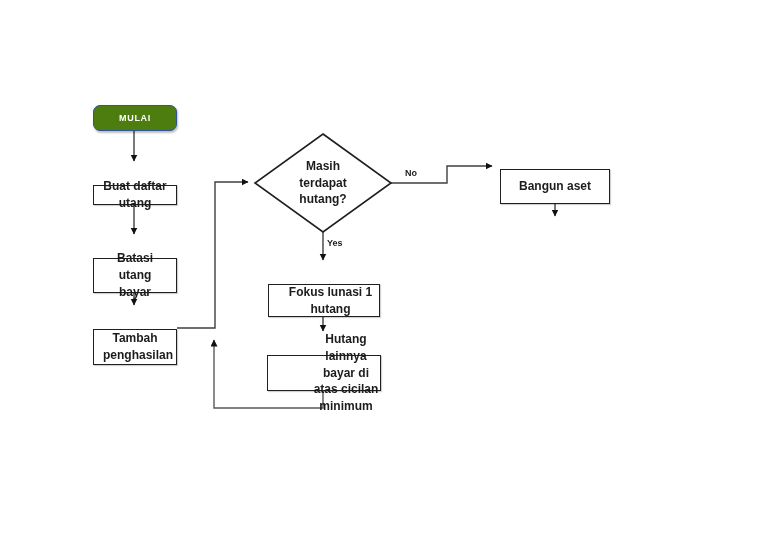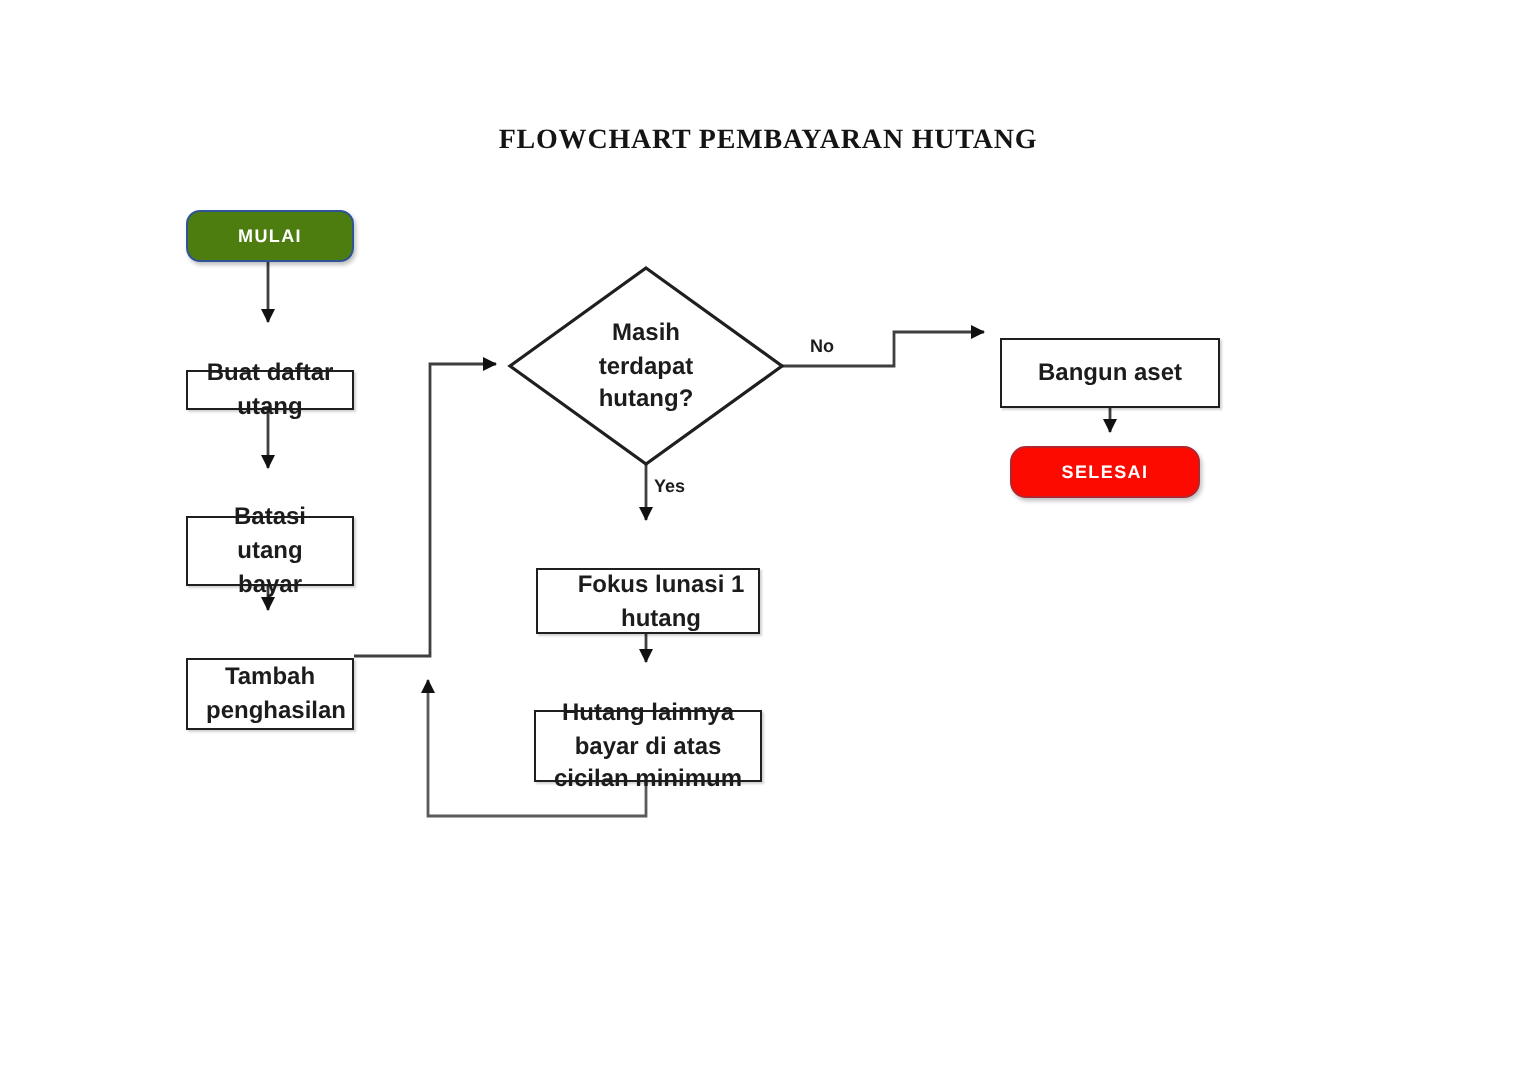--- a/index.html
+++ b/index.html
@@ -64,21 +64,20 @@
     font-size: 9px;
     font-weight: bold;
     color: #1c1c1c;
   }
 </style>
 </head>
 <body>
 
 <div class="page">
 
-  <div class="title">FLOWCHART PEMBAYARAN HUTANG</div>
 
   <svg class="edges" width="768" height="543" viewBox="0 0 768 543">
     <defs>
       <marker id="ah" markerWidth="8" markerHeight="8" refX="6.5" refY="3.5" orient="auto" markerUnits="userSpaceOnUse">
         <path d="M0,0 L7,3.5 L0,7 Z" fill="#111111"></path>
       </marker>
     </defs>
 
     <path d="M134,131 V161" stroke="#3f3f3f" stroke-width="1.4" fill="none" marker-end="url(#ah)"></path>
 
@@ -122,25 +121,22 @@
   </div>
 
   <div class="edge-label" style="left:405px; top:168px;">No</div>
 
   <div class="edge-label" style="left:327px; top:238px;">Yes</div>
 
   <div class="node process" style="left:500px; top:152px; width:110px; height:35px;">
     <span>Bangun aset</span>
   </div>
 
-  <div class="node terminal end" style="left:505px; top:223px; width:95px; height:26px;">
-    <span>SELESAI</span>
-  </div>
 
   <div class="node process" style="left:268px; top:267px; width:112px; height:33px;padding-left:13px;">
     <span>Fokus lunasi 1 hutang</span>
   </div>
 
-  <div class="node process wrap-wide" style="left:267px; top:338px; width:114px; height:36px;">
+  <div class="node process wrap-wide" style="left:267px; top:338px; width:114px; height:36px;padding-left:44px;">
     <span>Hutang lainnya bayar di atas cicilan minimum</span>
   </div>
 
 </div>
 
 </body></html>

